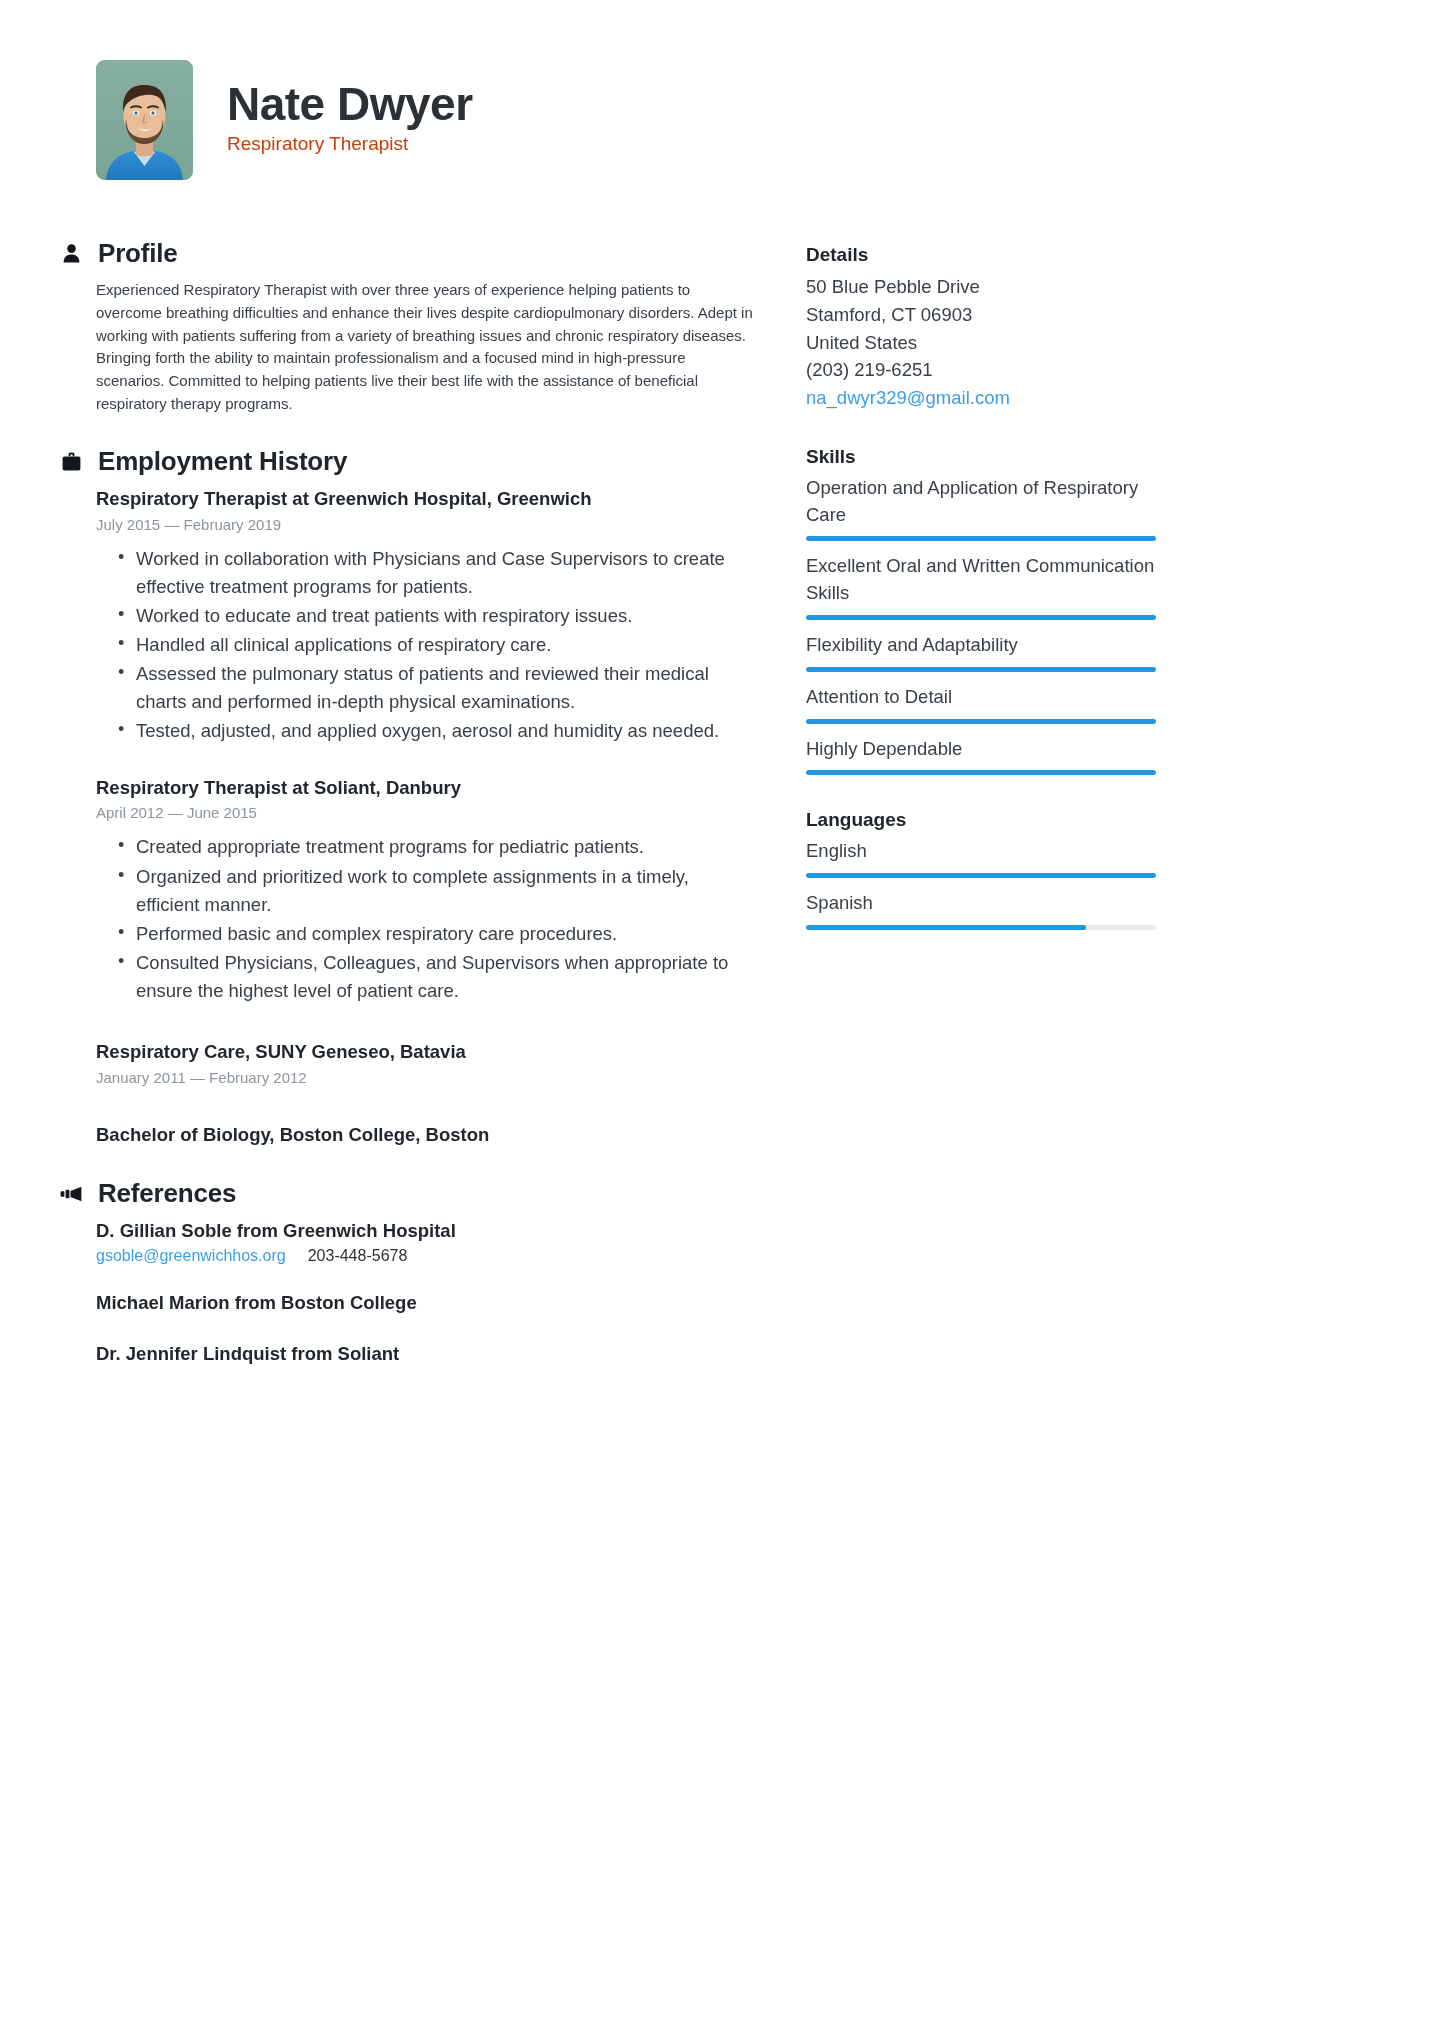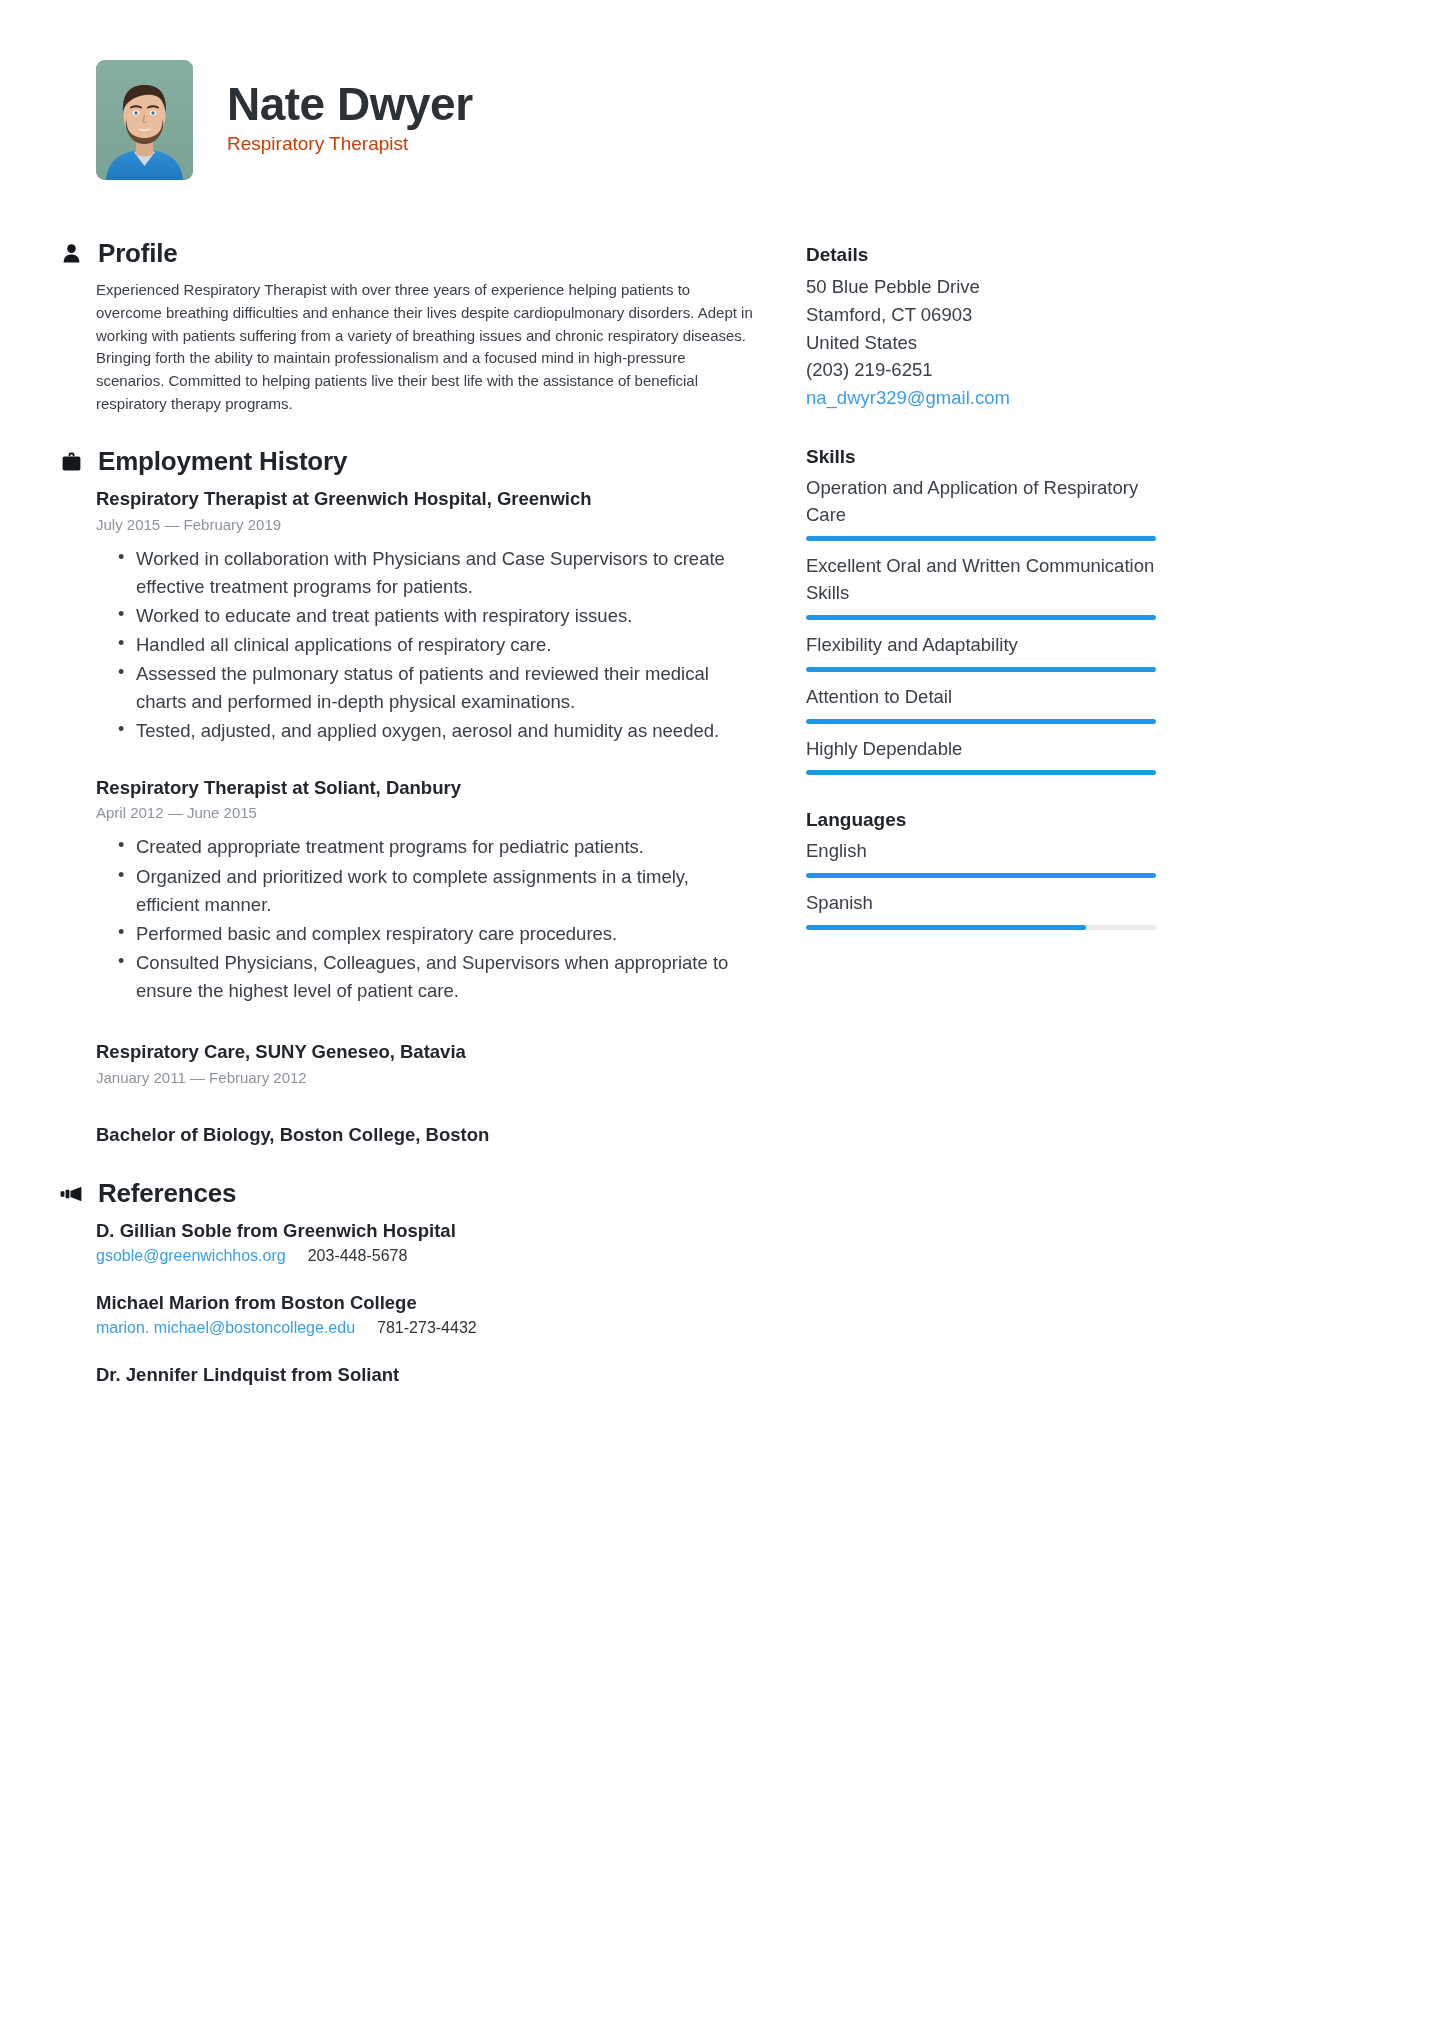--- a/index.html
+++ b/index.html
@@ -334,24 +334,20 @@
         <div class="ref-entry">
           <div class="entry-title">D. Gillian Soble from Greenwich Hospital</div>
           <div class="ref-contact">
             <span class="ref-email">gsoble@greenwichhos.org</span>
             <span class="ref-phone">203-448-5678</span>
           </div>
         </div>
 
         <div class="ref-entry">
           <div class="entry-title">Michael Marion from Boston College</div>
-          <div class="ref-contact">
-            <span class="ref-email">marion. michael@bostoncollege.edu</span>
-            <span class="ref-phone">781-273-4432</span>
-          </div>
         </div>
 
         <div class="ref-entry">
           <div class="entry-title">Dr. Jennifer Lindquist from Soliant</div>
         </div>
       </div>
 
     </div>
 
     <div class="col-side">

